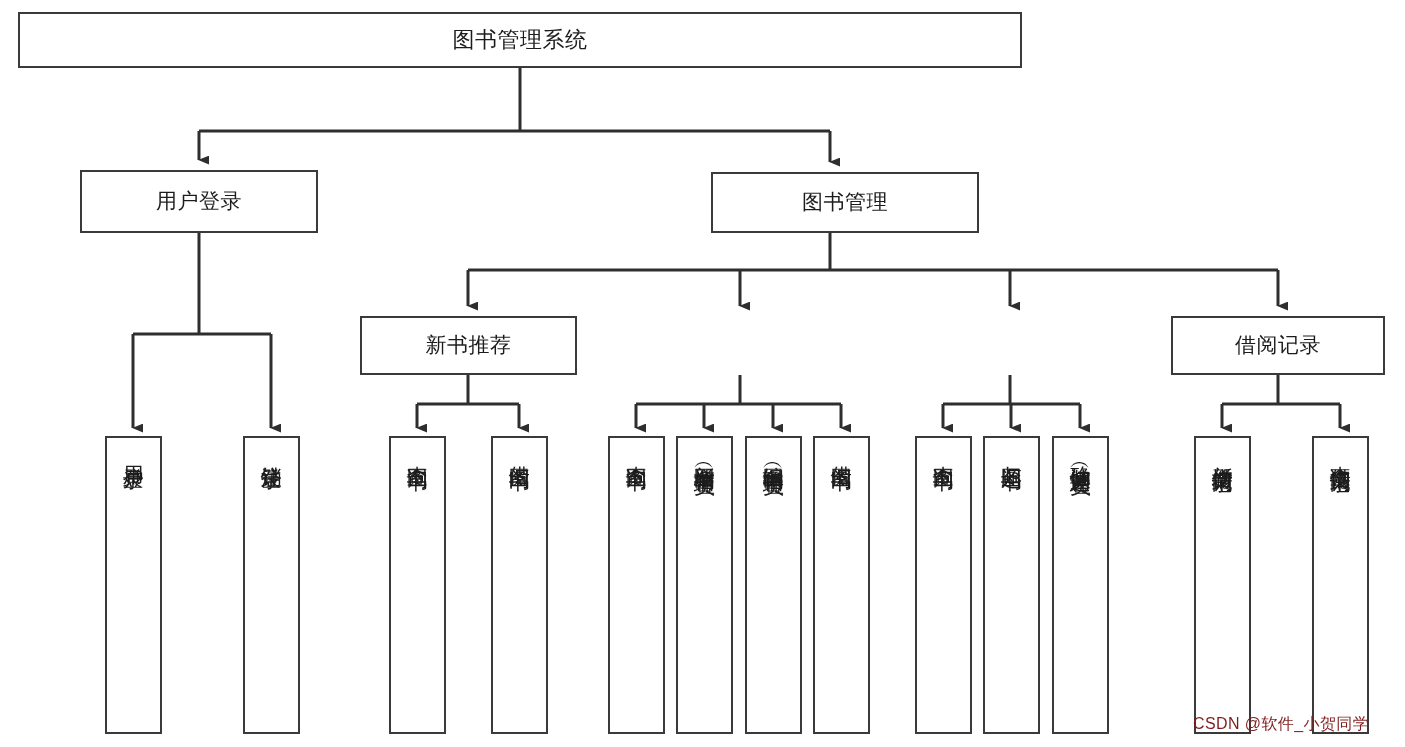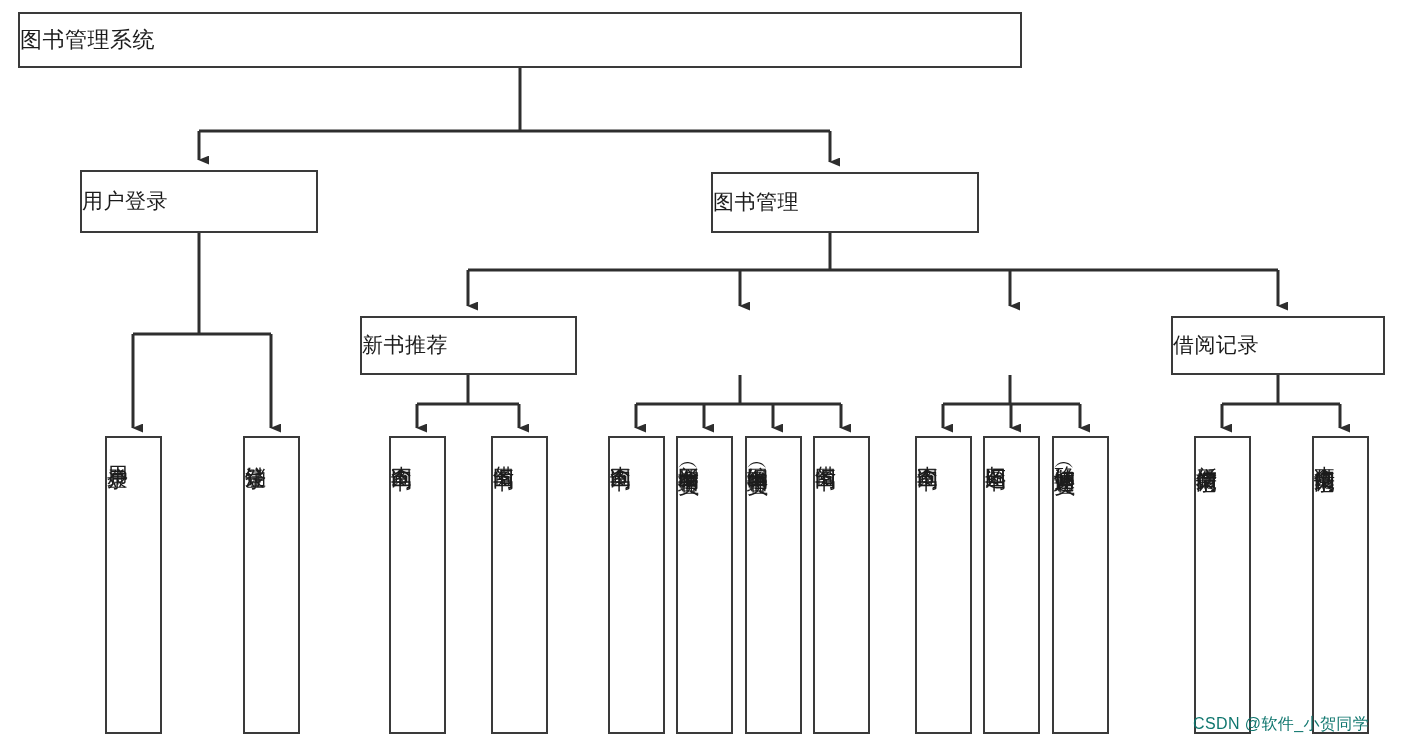--- a/index.html
+++ b/index.html
@@ -27,20 +27,21 @@
     height: 747px;
     pointer-events: none;
   }
   .node {
     position: absolute;
     box-sizing: border-box;
     background: #ffffff;
     border: 2.5px solid #3a3a3a;
     display: flex;
     align-items: center;
+    justify-content: center;
     text-align: center;
     color: #1c1c1c;
   }
   .node-label {
     display: block;
     line-height: 1.18;
     letter-spacing: 0.5px;
     white-space: pre-line;
   }
   
@@ -59,21 +60,21 @@
     writing-mode: vertical-rl;
     text-orientation: upright;
     font-size: 21px;
     line-height: 1.02;
     letter-spacing: 1.5px;
     white-space: nowrap;
   }
   .watermark {
     position: absolute;
     font-size: 16px;
-    color: #0f766e;
+    color: #7f1d1d;
     white-space: nowrap;
     letter-spacing: 0.4px;
     user-select: none;
   }
 </style>
 </head>
 <body>
 
 <div id="canvas">
 

